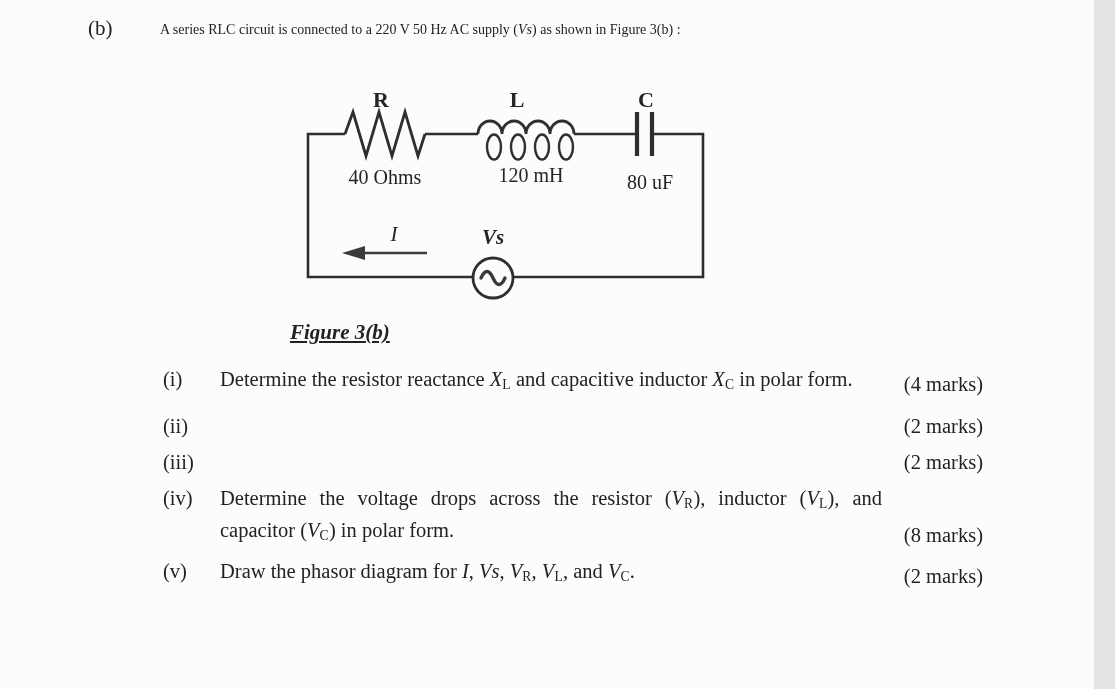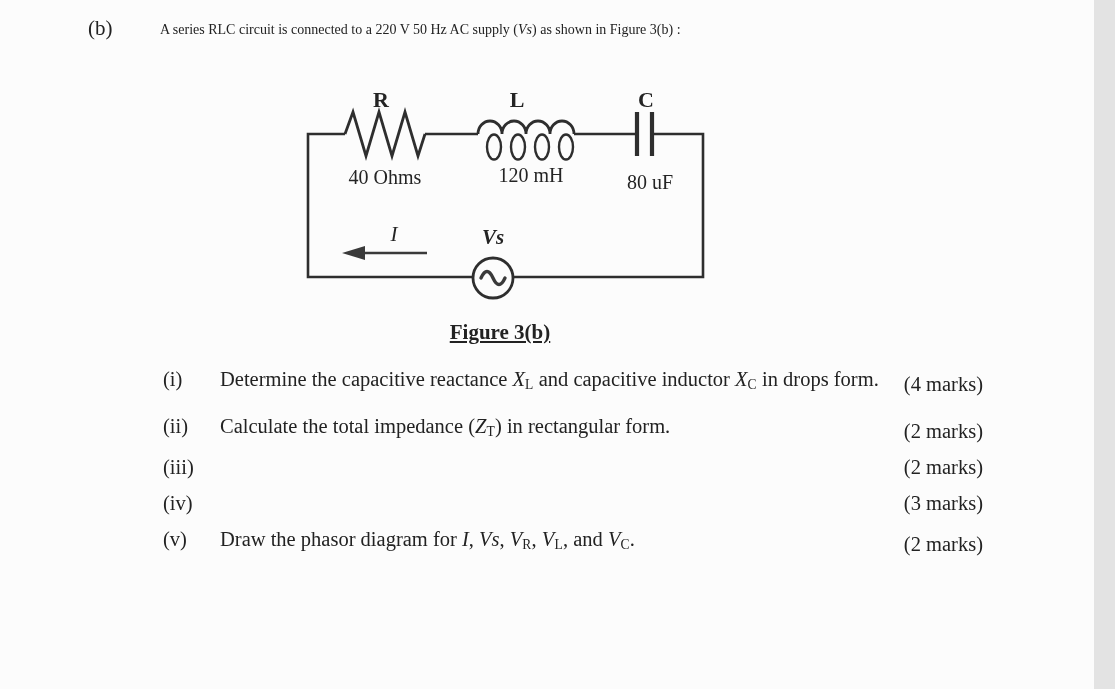--- a/index.html
+++ b/index.html
@@ -46,21 +46,22 @@
     width: 420px; height: 242px;
   }
   .circuit-svg text {
     font-family: "Liberation Serif", "DejaVu Serif", serif;
     fill: #242424;
   }
   .figure-caption {
     position: absolute;
     left: 290px; top: 320px;
     width: 420px;
-    text-align: center;
+    text-align: left;
+    font-style: italic;
   }
   .figure-caption span {
     font-weight: bold;
     font-size: 21px;
     text-decoration: underline;
   }
   .questions {
     position: absolute;
     left: 163px; top: 366px;
     width: 820px;
@@ -130,35 +131,35 @@
     <text x="493" y="244" font-size="21" font-style="italic" font-weight="bold" text-anchor="middle">Vs</text>
   </svg>
 
   <div class="figure-caption">
     <span>Figure 3(b)</span>
   </div>
 
   <div class="questions">
     <div class="q-row gap-lg">
       <div class="q-num">(i)</div>
-      <div class="q-text"><span>Determine the capacitive reactance </span><span class="seg-italic">X</span><span class="seg-sub">L</span><span> and capacitive inductor </span><span class="seg-italic">X</span><span class="seg-sub">C</span><span> in drops form.</span></div>
+      <div class="q-text"><span>Determine the resistor reactance </span><span class="seg-italic">X</span><span class="seg-sub">L</span><span> and capacitive inductor </span><span class="seg-italic">X</span><span class="seg-sub">C</span><span> in polar form.</span></div>
       <div class="q-marks">(4 marks)</div>
     </div>
     <div class="q-row">
       <div class="q-num">(ii)</div>
-      <div class="q-text"><span>Calculate the total impedance (</span><span class="seg-italic">Z</span><span class="seg-sub">T</span><span>) in rectangular form.</span></div>
       <div class="q-marks">(2 marks)</div>
     </div>
     <div class="q-row">
       <div class="q-num">(iii)</div>
       <div class="q-marks">(2 marks)</div>
     </div>
     <div class="q-row">
       <div class="q-num">(iv)</div>
-      <div class="q-marks">(3 marks)</div>
+      <div class="q-text justify"><span>Determine the voltage drops across the resistor (</span><span class="seg-italic">V</span><span class="seg-sub">R</span><span>), inductor (</span><span class="seg-italic">V</span><span class="seg-sub">L</span><span>), and capacitor (</span><span class="seg-italic">V</span><span class="seg-sub">C</span><span>) in polar form.</span></div>
+      <div class="q-marks">(8 marks)</div>
     </div>
     <div class="q-row">
       <div class="q-num">(v)</div>
       <div class="q-text"><span>Draw the phasor diagram for </span><span class="seg-italic">I</span><span>, </span><span class="seg-italic">Vs</span><span>, </span><span class="seg-italic">V</span><span class="seg-sub">R</span><span>, </span><span class="seg-italic">V</span><span class="seg-sub">L</span><span>, and </span><span class="seg-italic">V</span><span class="seg-sub">C</span><span>.</span></div>
       <div class="q-marks">(2 marks)</div>
     </div>
   </div>
 </div>
 
 </body></html>

